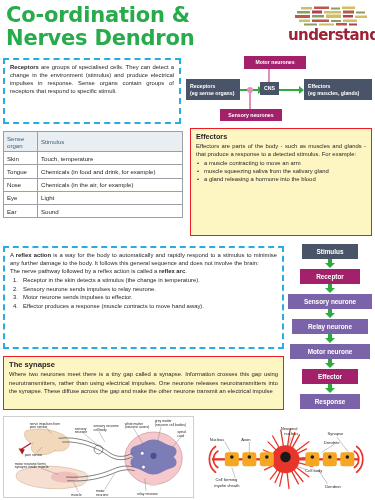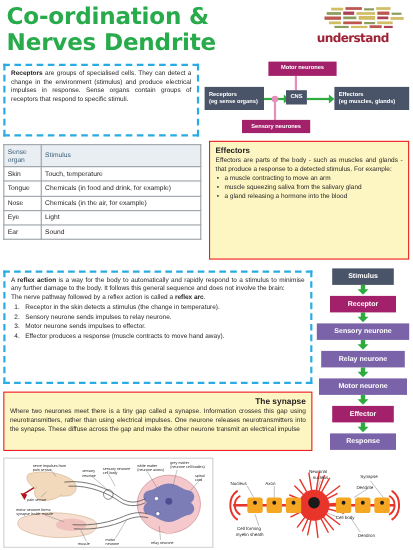--- a/index.html
+++ b/index.html
@@ -16,21 +16,21 @@
     position: absolute; left: 6px; top: 4px; width: 230px;
     font-family: "DejaVu Sans", sans-serif;
     font-weight: 700; font-size: 21px; line-height: 23px;
     color: #27ab4b; letter-spacing: -0.2px;
   }
   .logo { position: absolute; left: 288px; top: 4px; width: 84px; height: 46px; }
   .logo-cloud { position:absolute; left:4px; top:0; width:80px; height:30px; }
   .logo-word {
     position: absolute; left: 0px; top: 24px; width: 66px;
     font-family: "DejaVu Sans", sans-serif;
-    font-weight: 700; font-size: 11px; color: #9d2235;
+    font-weight: 700; font-size: 15px; color: #9d2235;
     letter-spacing: -0.6px; line-height: 14px;
   }
 
   
   .box { position: absolute; }
   .box-blue-dashed {
     border: 2px dashed #29ace3; background: #ffffff;
     padding: 3px 5px;
   }
   .box-red-yellow {
@@ -113,21 +113,21 @@
   .reflexarc { left: 3px; top: 416px; width: 191px; height: 82px; border: 0.8px solid #cfcfcf; }
   .neurone  { left: 198px; top: 416px; width: 175px; height: 82px; }
 </style>
 </head>
 <body>
 
 <div class="page">
 
   <div class="title">
     <div>Co-ordination &amp;</div>
-    <div>Nerves Dendrite</div>
+    <div>Nerves Dendron</div>
   </div>
 
   <div class="logo">
     <svg class="logo-cloud" viewBox="0 0 160 60">
       <g opacity="0.85">
         <rect x="18" y="6" width="22" height="5" fill="#c9b24a"></rect>
         <rect x="44" y="5" width="30" height="5" fill="#b03a2e"></rect>
         <rect x="78" y="7" width="18" height="4" fill="#7a8c3f"></rect>
         <rect x="100" y="5" width="26" height="5" fill="#c9b24a"></rect>
         <rect x="10" y="14" width="26" height="5" fill="#7a8c3f"></rect>
@@ -243,21 +243,21 @@
     </p>
     <ol class="nlist" style="margin-top:1px;">
       <li>Receptor in the skin detects a stimulus (the change in temperature).</li>
       <li>Sensory neurone sends impulses to relay neurone.</li>
       <li>Motor neurone sends impulses to effector.</li>
       <li>Effector produces a response (muscle contracts to move hand away).</li>
     </ol>
   </div>
 
   <div class="box box-red-yellow" style="left:3px; top:356px; width:281px; height:54px;">
-    <div class="bhead" style="font-size:7.6px;text-align:right;">The synapse</div>
+    <div class="bhead" style="font-size:7.6px;">The synapse</div>
     <p class="ptxt" style="line-height:8.6px;">Where two neurones meet there is a tiny gap called a synapse. Information crosses this gap using neurotransmitters, rather than using electrical impulses. One neurone releases neurotransmitters into the synapse. These diffuse across the gap and make the other neurone transmit an electrical impulse</p>
   </div>
 
   <div class="flowright">
     <div class="varrow" style="top:15px;  height:5px;"></div>
     <div class="varrow" style="top:40px;  height:5px;"></div>
     <div class="varrow" style="top:65px;  height:5px;"></div>
     <div class="varrow" style="top:90px;  height:5px;"></div>
     <div class="varrow" style="top:115px; height:5px;"></div>
     <div class="varrow" style="top:140px; height:5px;"></div>

